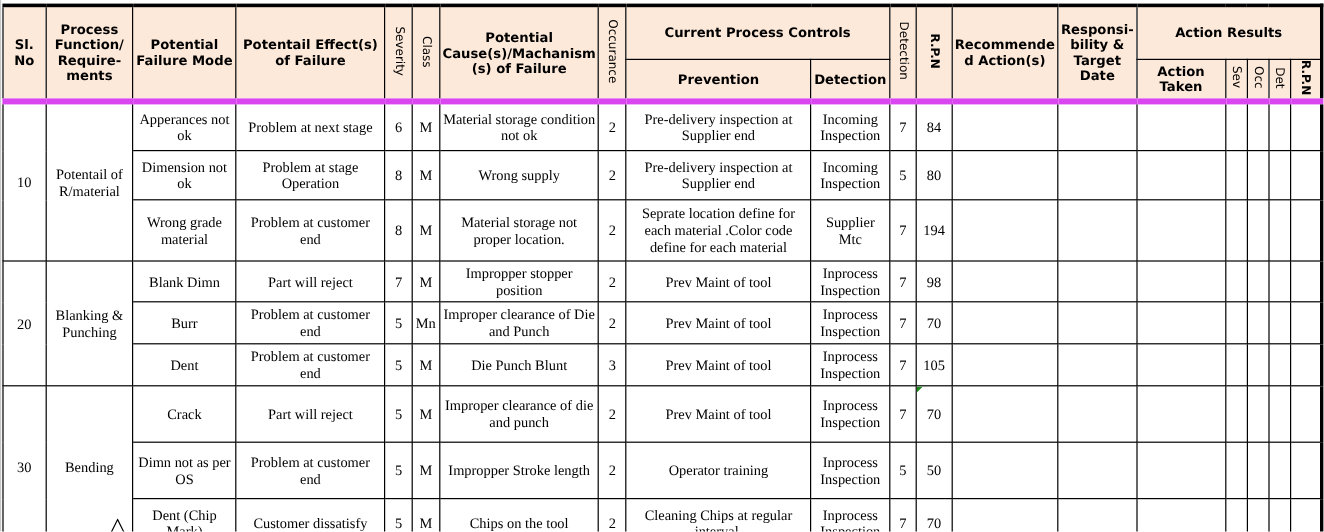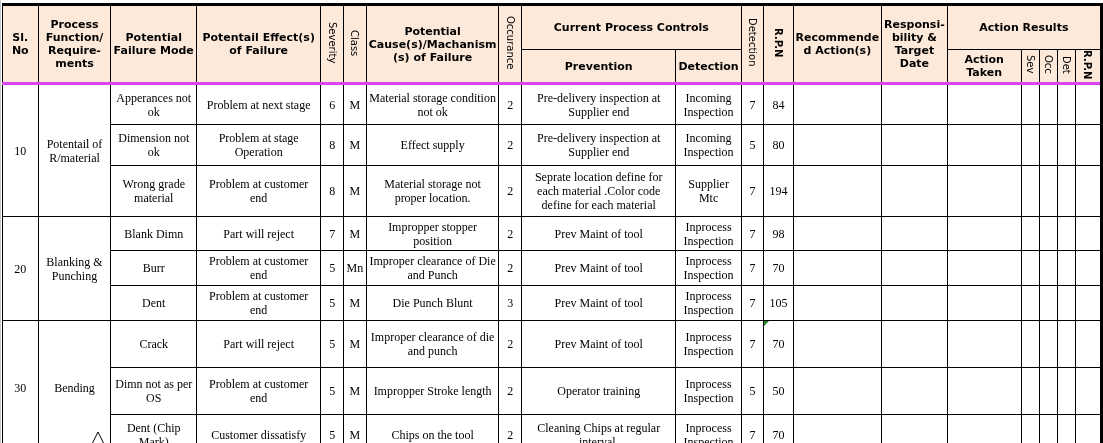--- a/index.html
+++ b/index.html
@@ -13,21 +13,21 @@
     }
     table.fmea td, table.fmea th {
       border: 1.5px solid #000; padding: 0 2px; text-align: center; vertical-align: middle;
       line-height: 14px; overflow: hidden;
     }
     table.fmea thead th {
       background: #fde9d9; font-family: "DejaVu Sans", sans-serif; font-weight: bold;
       font-size: 11px; line-height: 13px; letter-spacing: 0;
     }
     table.fmea thead tr.h1 th { border-top: 3px solid #000; }
-    table.fmea tbody tr:first-child td { border-top: 3px solid #d946ef; }
+    table.fmea tbody tr:first-child td { border-top: 5px solid #d946ef; }
     table.fmea tr > *:last-child { border-right: 3px solid #000; }
     .vert { writing-mode: vertical-rl; white-space: nowrap; font-size: 10px; font-weight: normal; margin: 0 auto; display:inline-block; }
     .vert-bold { writing-mode: vertical-rl; white-space: nowrap; font-size: 10px; font-weight: bold; display:inline-block; }
     .bold { font-weight: normal; }
     .rel { position: relative; }
     .warn { position:absolute; left: 88px; bottom: 2px; width: 22px; height: 22px; }
     .corner-mark { position:absolute; left:0; top:0; width:0; height:0; border-top:5px solid #1a8a1a; border-right:5px solid transparent; }
   </style>
 </head>
 <body>
@@ -104,21 +104,21 @@
         <td></td>
         <td></td>
         <td></td>
         <td></td>
       </tr>
       <tr style="height:41px">
         <td>Dimension not ok</td>
         <td>Problem at stage Operation</td>
         <td>8</td>
         <td>M</td>
-        <td>Effect supply</td>
+        <td>Wrong supply</td>
         <td>2</td>
         <td>Pre-delivery inspection at Supplier end</td>
         <td>Incoming Inspection</td>
         <td>5</td>
         <td>80</td>
         <td></td>
         <td></td>
         <td></td>
         <td></td>
         <td></td>

